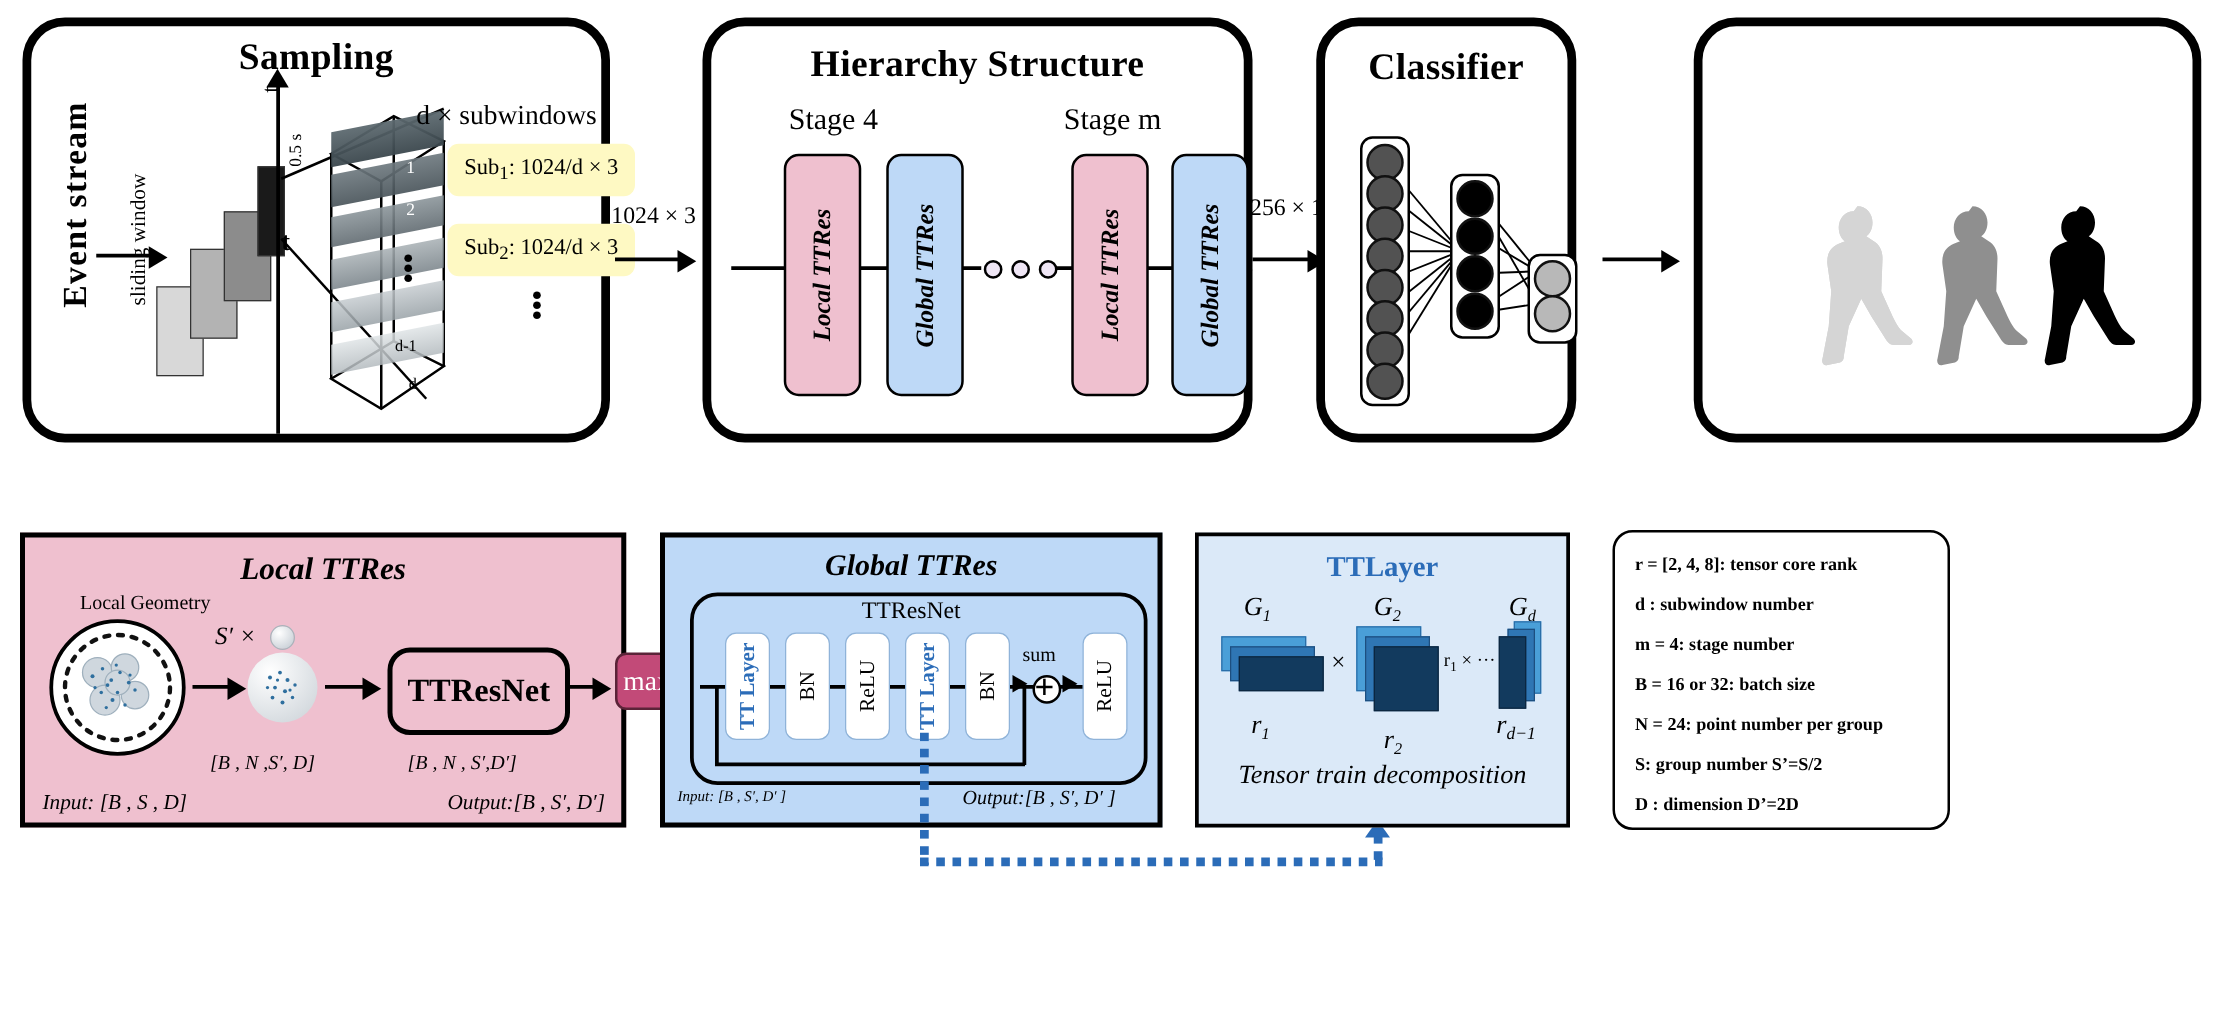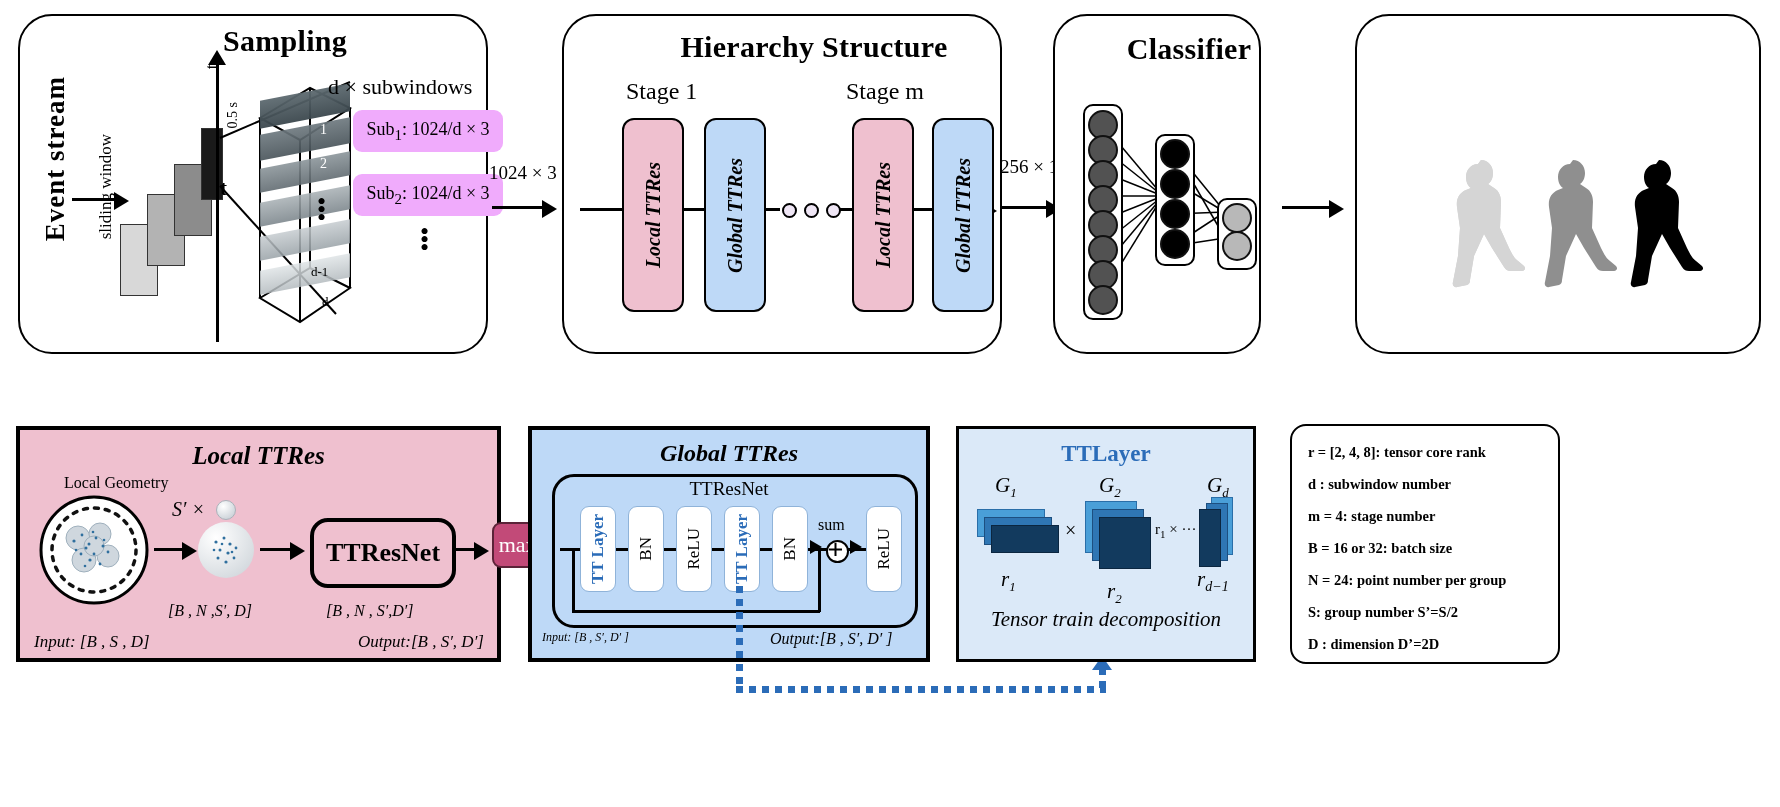--- a/index.html
+++ b/index.html
@@ -1,20 +1,20 @@
 <!DOCTYPE html>
 <html><head>
 <meta charset="utf-8">
 <style>
   html,body{margin:0;padding:0;background:#ffffff;}
   body{width:1780px;height:807px;position:relative;overflow:hidden;
        font-family:"Liberation Serif",serif;color:#000;}
 
   .abs{position:absolute;}
-  .panel{position:absolute;border:2px solid #000000;border-radius:34px;background:#fff;box-sizing:border-box;padding-left:32px;}
+  .panel{position:absolute;border:7px solid #000000;border-radius:34px;background:#fff;box-sizing:border-box;}
   .ptitle{position:absolute;width:100%;text-align:center;font-weight:bold;font-size:30px;
           font-family:"Liberation Serif",serif;letter-spacing:.3px;}
 
   
   .t{position:absolute;white-space:nowrap;}
   .ital{font-style:italic;}
   .bold{font-weight:bold;}
 
   
   .hline{position:absolute;background:#000;height:3px;}
@@ -22,21 +22,21 @@
   .ahead{position:absolute;width:0;height:0;border-top:9px solid transparent;
          border-bottom:9px solid transparent;border-left:15px solid #000;}
 
   
   #sampling{left:18px;top:14px;width:470px;height:340px;}
   .evstream{position:absolute;left:20px;top:60px;font-size:27px;font-weight:bold;
             writing-mode:vertical-rl;transform:rotate(180deg);letter-spacing:1px;}
   .slidewin{position:absolute;font-size:17px;writing-mode:vertical-rl;transform:rotate(180deg);}
   .stair{position:absolute;border:1.5px solid #333;}
   .rotlab{position:absolute;writing-mode:vertical-rl;transform:rotate(180deg);font-size:14px;}
-  .subpill{position:absolute;background:#f0abfc;border-radius:9px;font-size:18px;
+  .subpill{position:absolute;background:#fef9c3;border-radius:9px;font-size:18px;
            display:flex;align-items:center;justify-content:center;}
   .cubeslice{position:absolute;}
   .vdots{position:absolute;font-size:26px;line-height:8px;text-align:center;}
 
   
   #hier{left:562px;top:14px;width:440px;height:340px;}
   .modblock{position:absolute;border:2.5px solid #000;border-radius:12px;
             display:flex;align-items:center;justify-content:center;}
   .modlabel{writing-mode:vertical-rl;transform:rotate(180deg);font-style:italic;
             font-weight:bold;font-size:20px;white-space:nowrap;}
@@ -157,21 +157,21 @@
   <div class="vdots" style="left:400px;top:212px;">•<br>•<br>•</div>
 </div>
 
 <div class="t" style="left:489px;top:162px;font-size:19px;">1024 × 3</div>
 <div class="hline" style="left:492px;top:206px;width:52px;"></div>
 <div class="ahead" style="left:542px;top:200px;"></div>
 
 <div class="panel" id="hier">
   <div class="ptitle" style="top:14px;">Hierarchy Structure</div>
 
-  <div class="stagetxt" style="left:62px;top:62px;">Stage 1</div>
+  <div class="stagetxt" style="left:62px;top:62px;">Stage 4</div>
   <div class="stagetxt" style="left:282px;top:62px;">Stage m</div>
 
   <div class="hline" style="left:16px;top:192px;width:46px;"></div>
   <div class="hline" style="left:116px;top:192px;width:26px;"></div>
   <div class="hline" style="left:196px;top:192px;width:20px;"></div>
   <div class="hline" style="left:272px;top:192px;width:20px;"></div>
   <div class="hline" style="left:344px;top:192px;width:26px;"></div>
   <div class="hline" style="left:404px;top:192px;width:18px;"></div>
   <div class="ahead" style="left:418px;top:186px;"></div>
 

